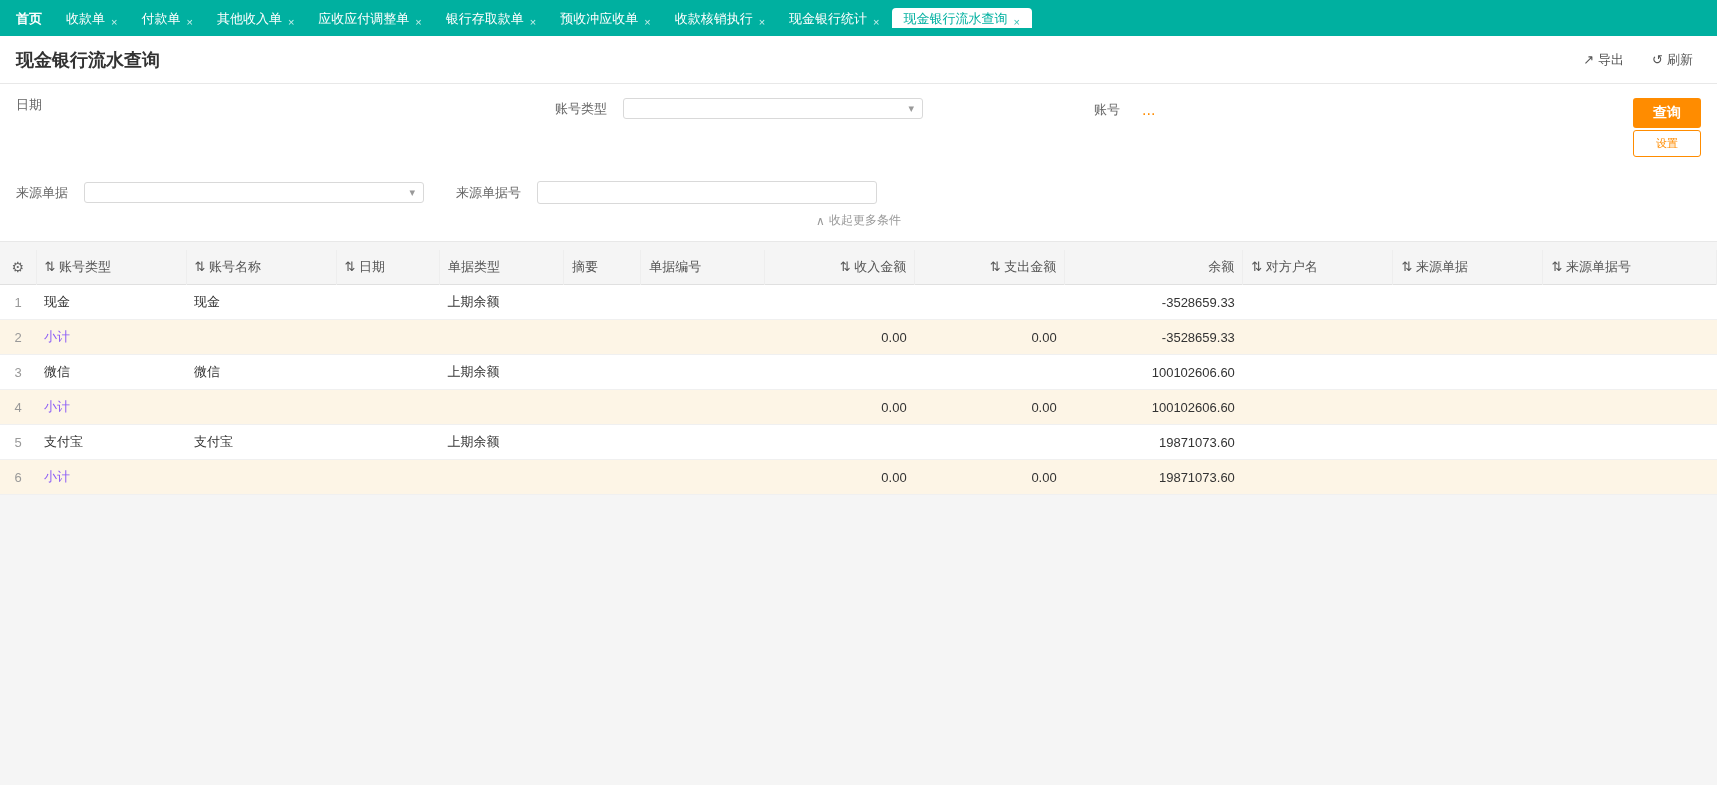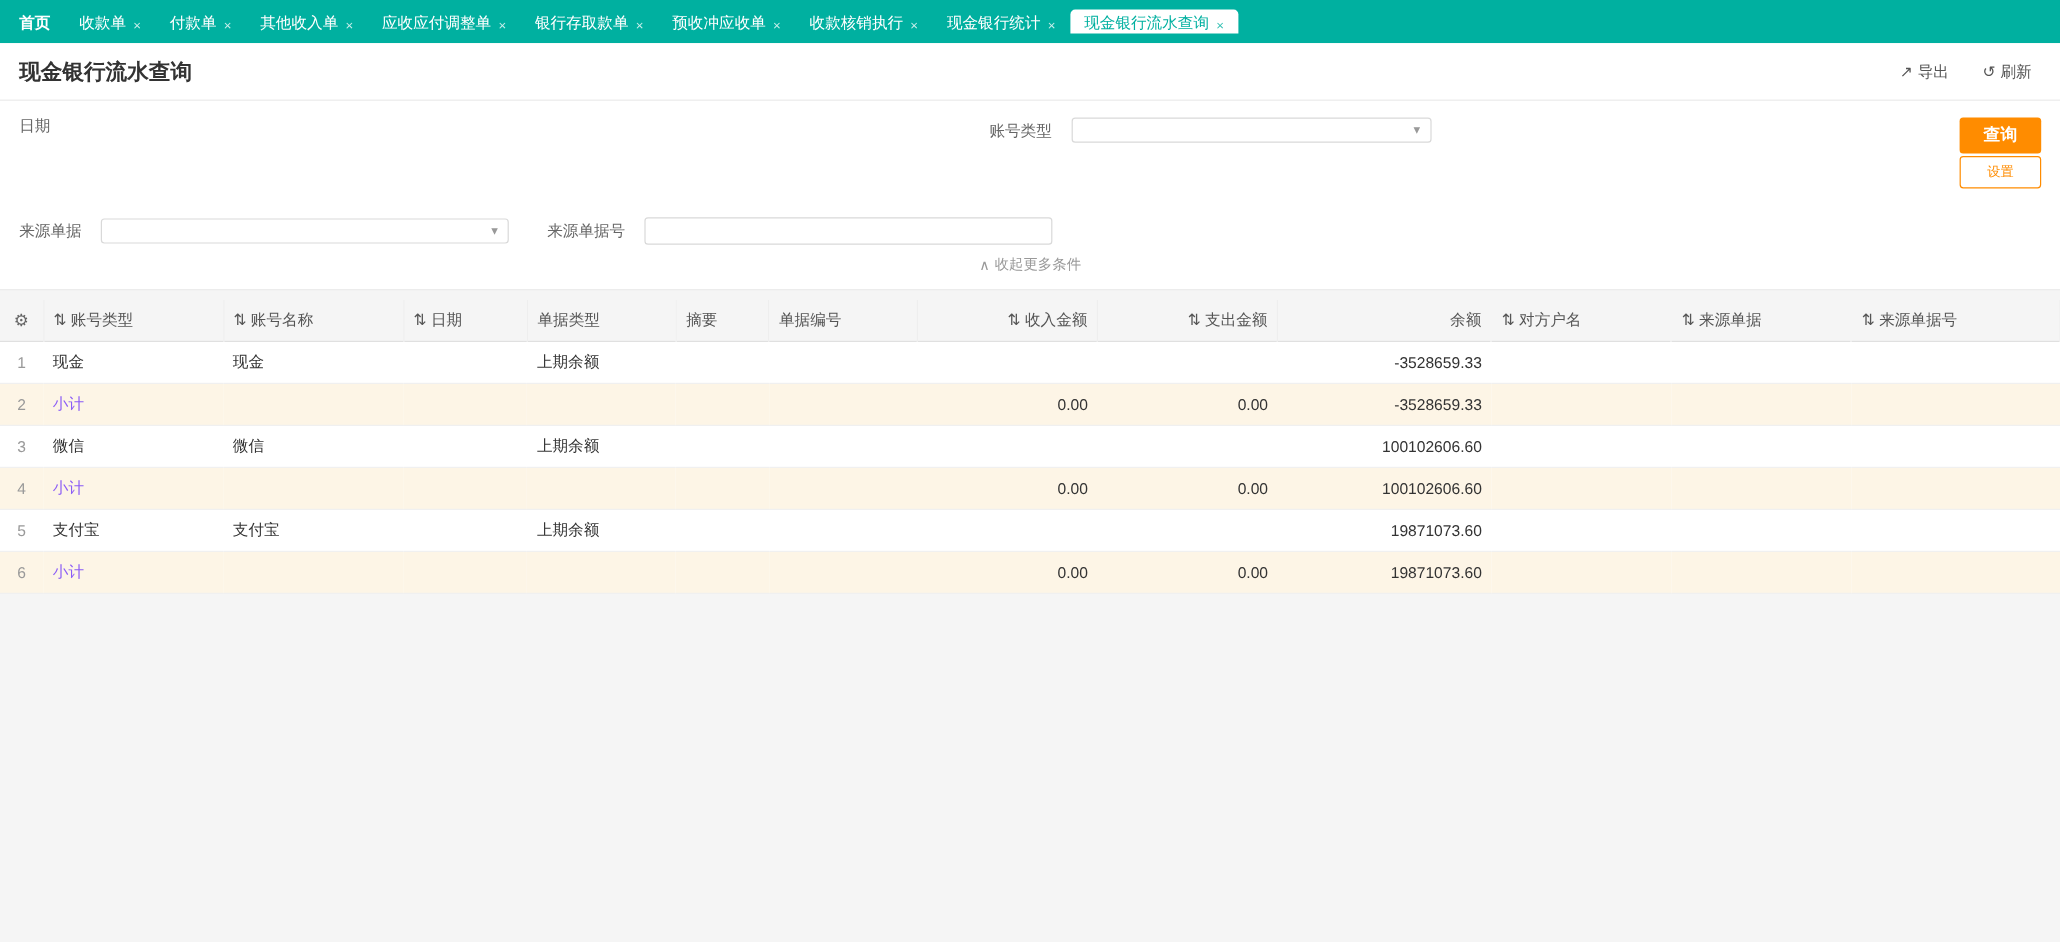--- a/index.html
+++ b/index.html
@@ -284,20 +284,26 @@
     <div style="flex:1; padding-top:2px;">
       <div class="filter-row" style="margin-bottom:0;">
         <span class="filter-label">账号类型</span>
         <div class="filter-select filter-select-wide">
           <span style="flex:1;"></span>
           <span class="chevron-down">▾</span>
         </div>
       </div>
     </div>
 
+    <div style="flex:1; padding-top:2px;">
+      <div class="filter-row" style="margin-bottom:0;">
+        <span class="filter-label">账号</span>
+        <span class="ellipsis-btn">...</span>
+      </div>
+    </div>
 
     <div style="display:flex; flex-direction:column; gap:2px; padding-top:2px;">
       <button class="query-btn">查询</button>
       <button class="settings-btn">设置</button>
     </div>
   </div>
 
   <div class="filter-row" style="margin-top:24px; margin-bottom:4px;">
     <span class="filter-label">来源单据</span>
     <div class="filter-select filter-select-wide" style="min-width:340px;">

